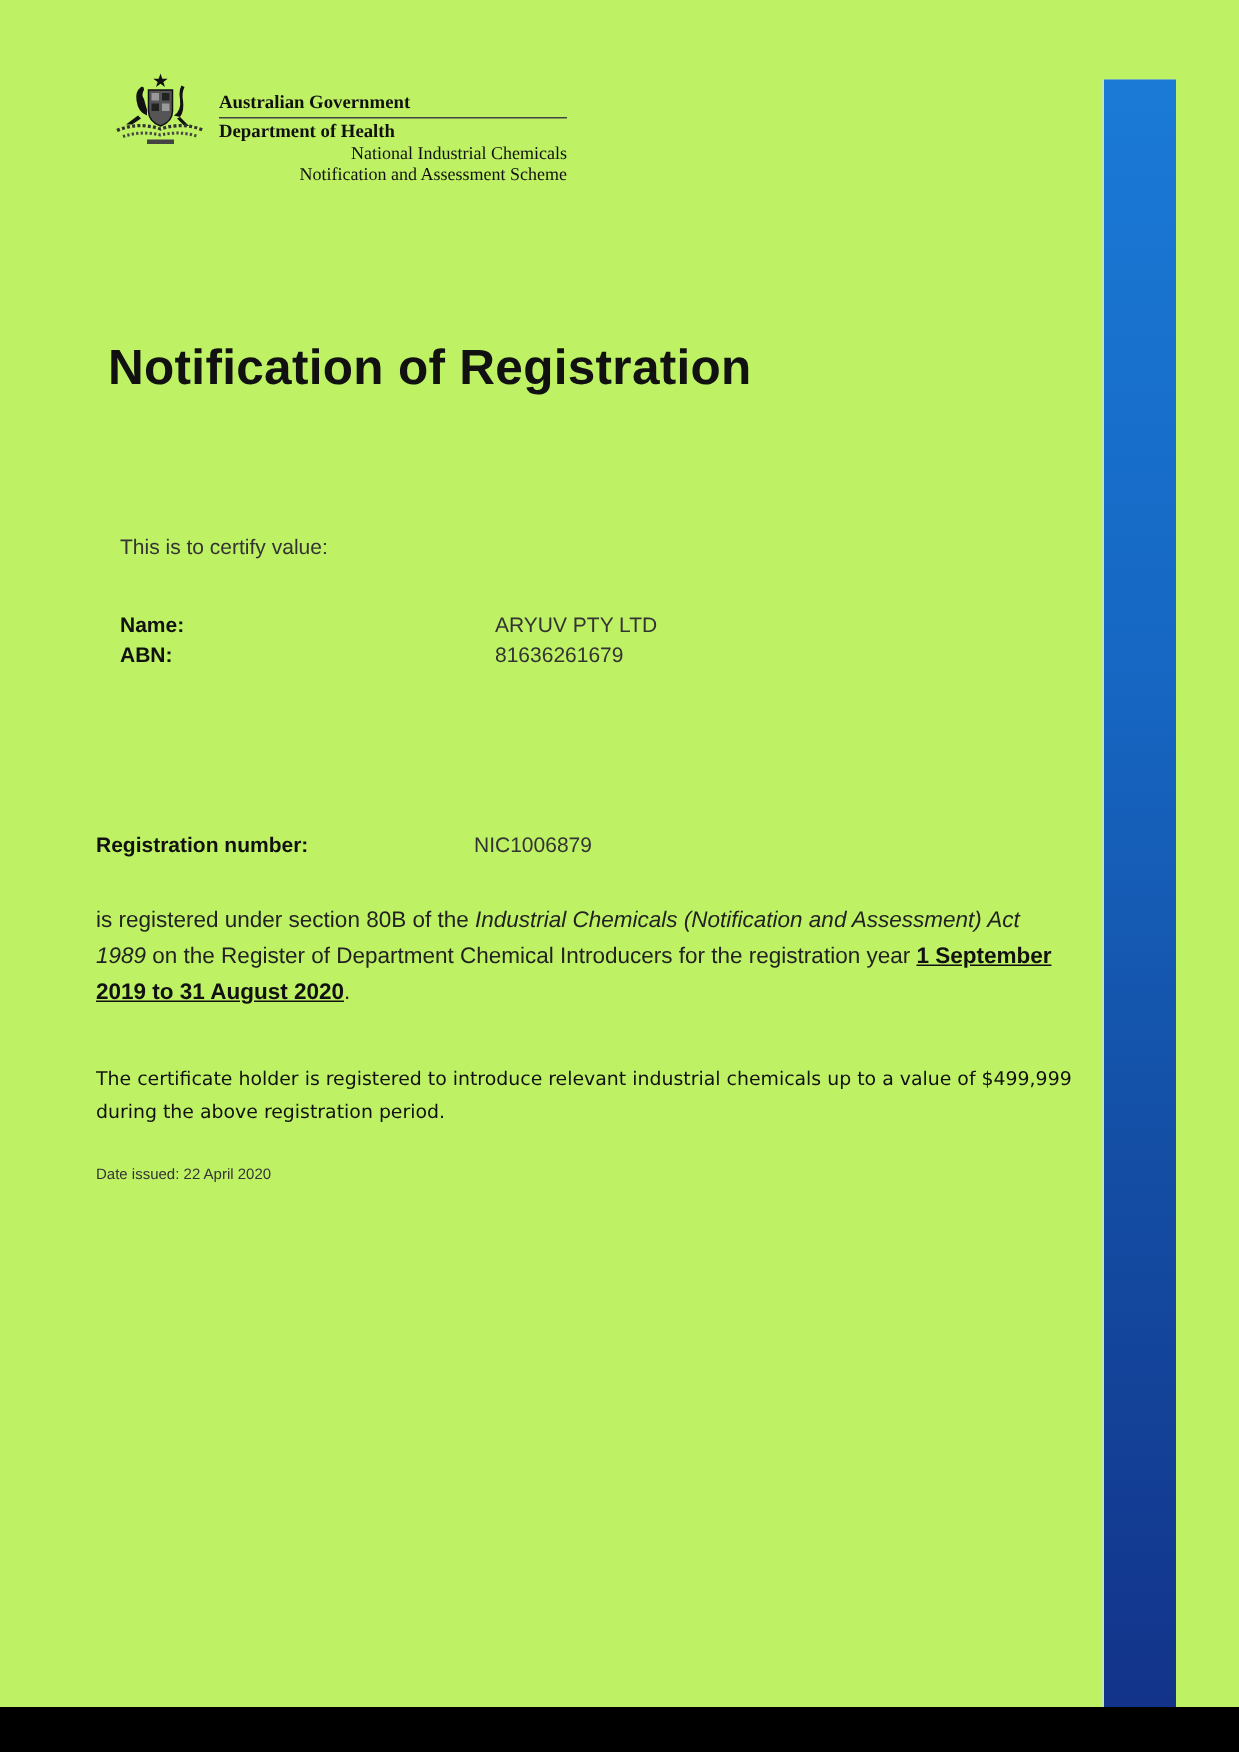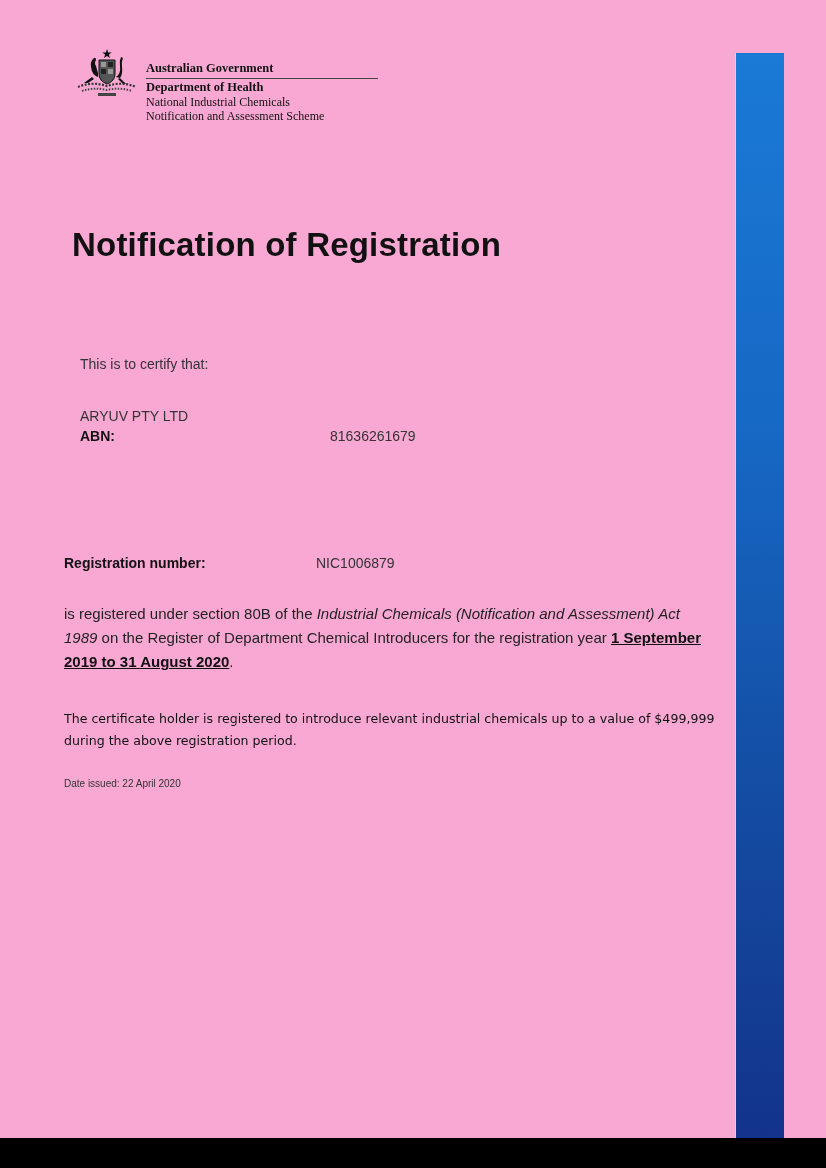--- a/index.html
+++ b/index.html
@@ -13,21 +13,21 @@
     background: #ffffff;
     overflow: hidden;
     font-family: "Liberation Sans", "DejaVu Sans", sans-serif;
     color: #1a1a1a;
   }
   .page {
     position: absolute;
     left: 0; top: 0;
     width: 826px;
     height: 1138px;
-    background: #f9a8d4;
+    background: #bef264;
   }
   .bottom-bar {
     position: absolute;
     left: 0; top: 1138px;
     width: 826px; height: 30px;
     background: #000000;
   }
   .side-band {
     position: absolute;
     left: 736px;
@@ -66,20 +66,21 @@
   }
   .dept {
     font-weight: bold;
     font-size: 12.5px;
     line-height: 15px;
     margin-top: 1px;
   }
   .agency-line {
     font-size: 12px;
     line-height: 14px;
+    text-align: right;
   }
 
   
   .cert-title {
     position: absolute;
     left: 72px;
     top: 226px;
     font-size: 33px;
     font-weight: bold;
     color: #111;
@@ -212,24 +213,25 @@
     <div class="gov-text">
       <div class="gov-name">Australian Government</div>
       <div class="dept">Department of Health</div>
       <div class="agency-line">National Industrial Chemicals</div>
       <div class="agency-line">Notification and Assessment Scheme</div>
     </div>
   </div>
 
   <div class="cert-title">Notification of Registration</div>
 
-  <div class="certify">This is to certify that:</div>
+  <div class="certify">This is to certify value:</div>
 
   <div class="details">
     <div class="detail-row">
+      <span class="detail-label">Name:</span>
       <span class="detail-value">ARYUV PTY LTD</span>
     </div>
     <div class="detail-row">
       <span class="detail-label">ABN:</span>
       <span class="detail-value">81636261679</span>
     </div>
   </div>
 
   <div class="reg-row">
     <span class="reg-label">Registration number:</span>

